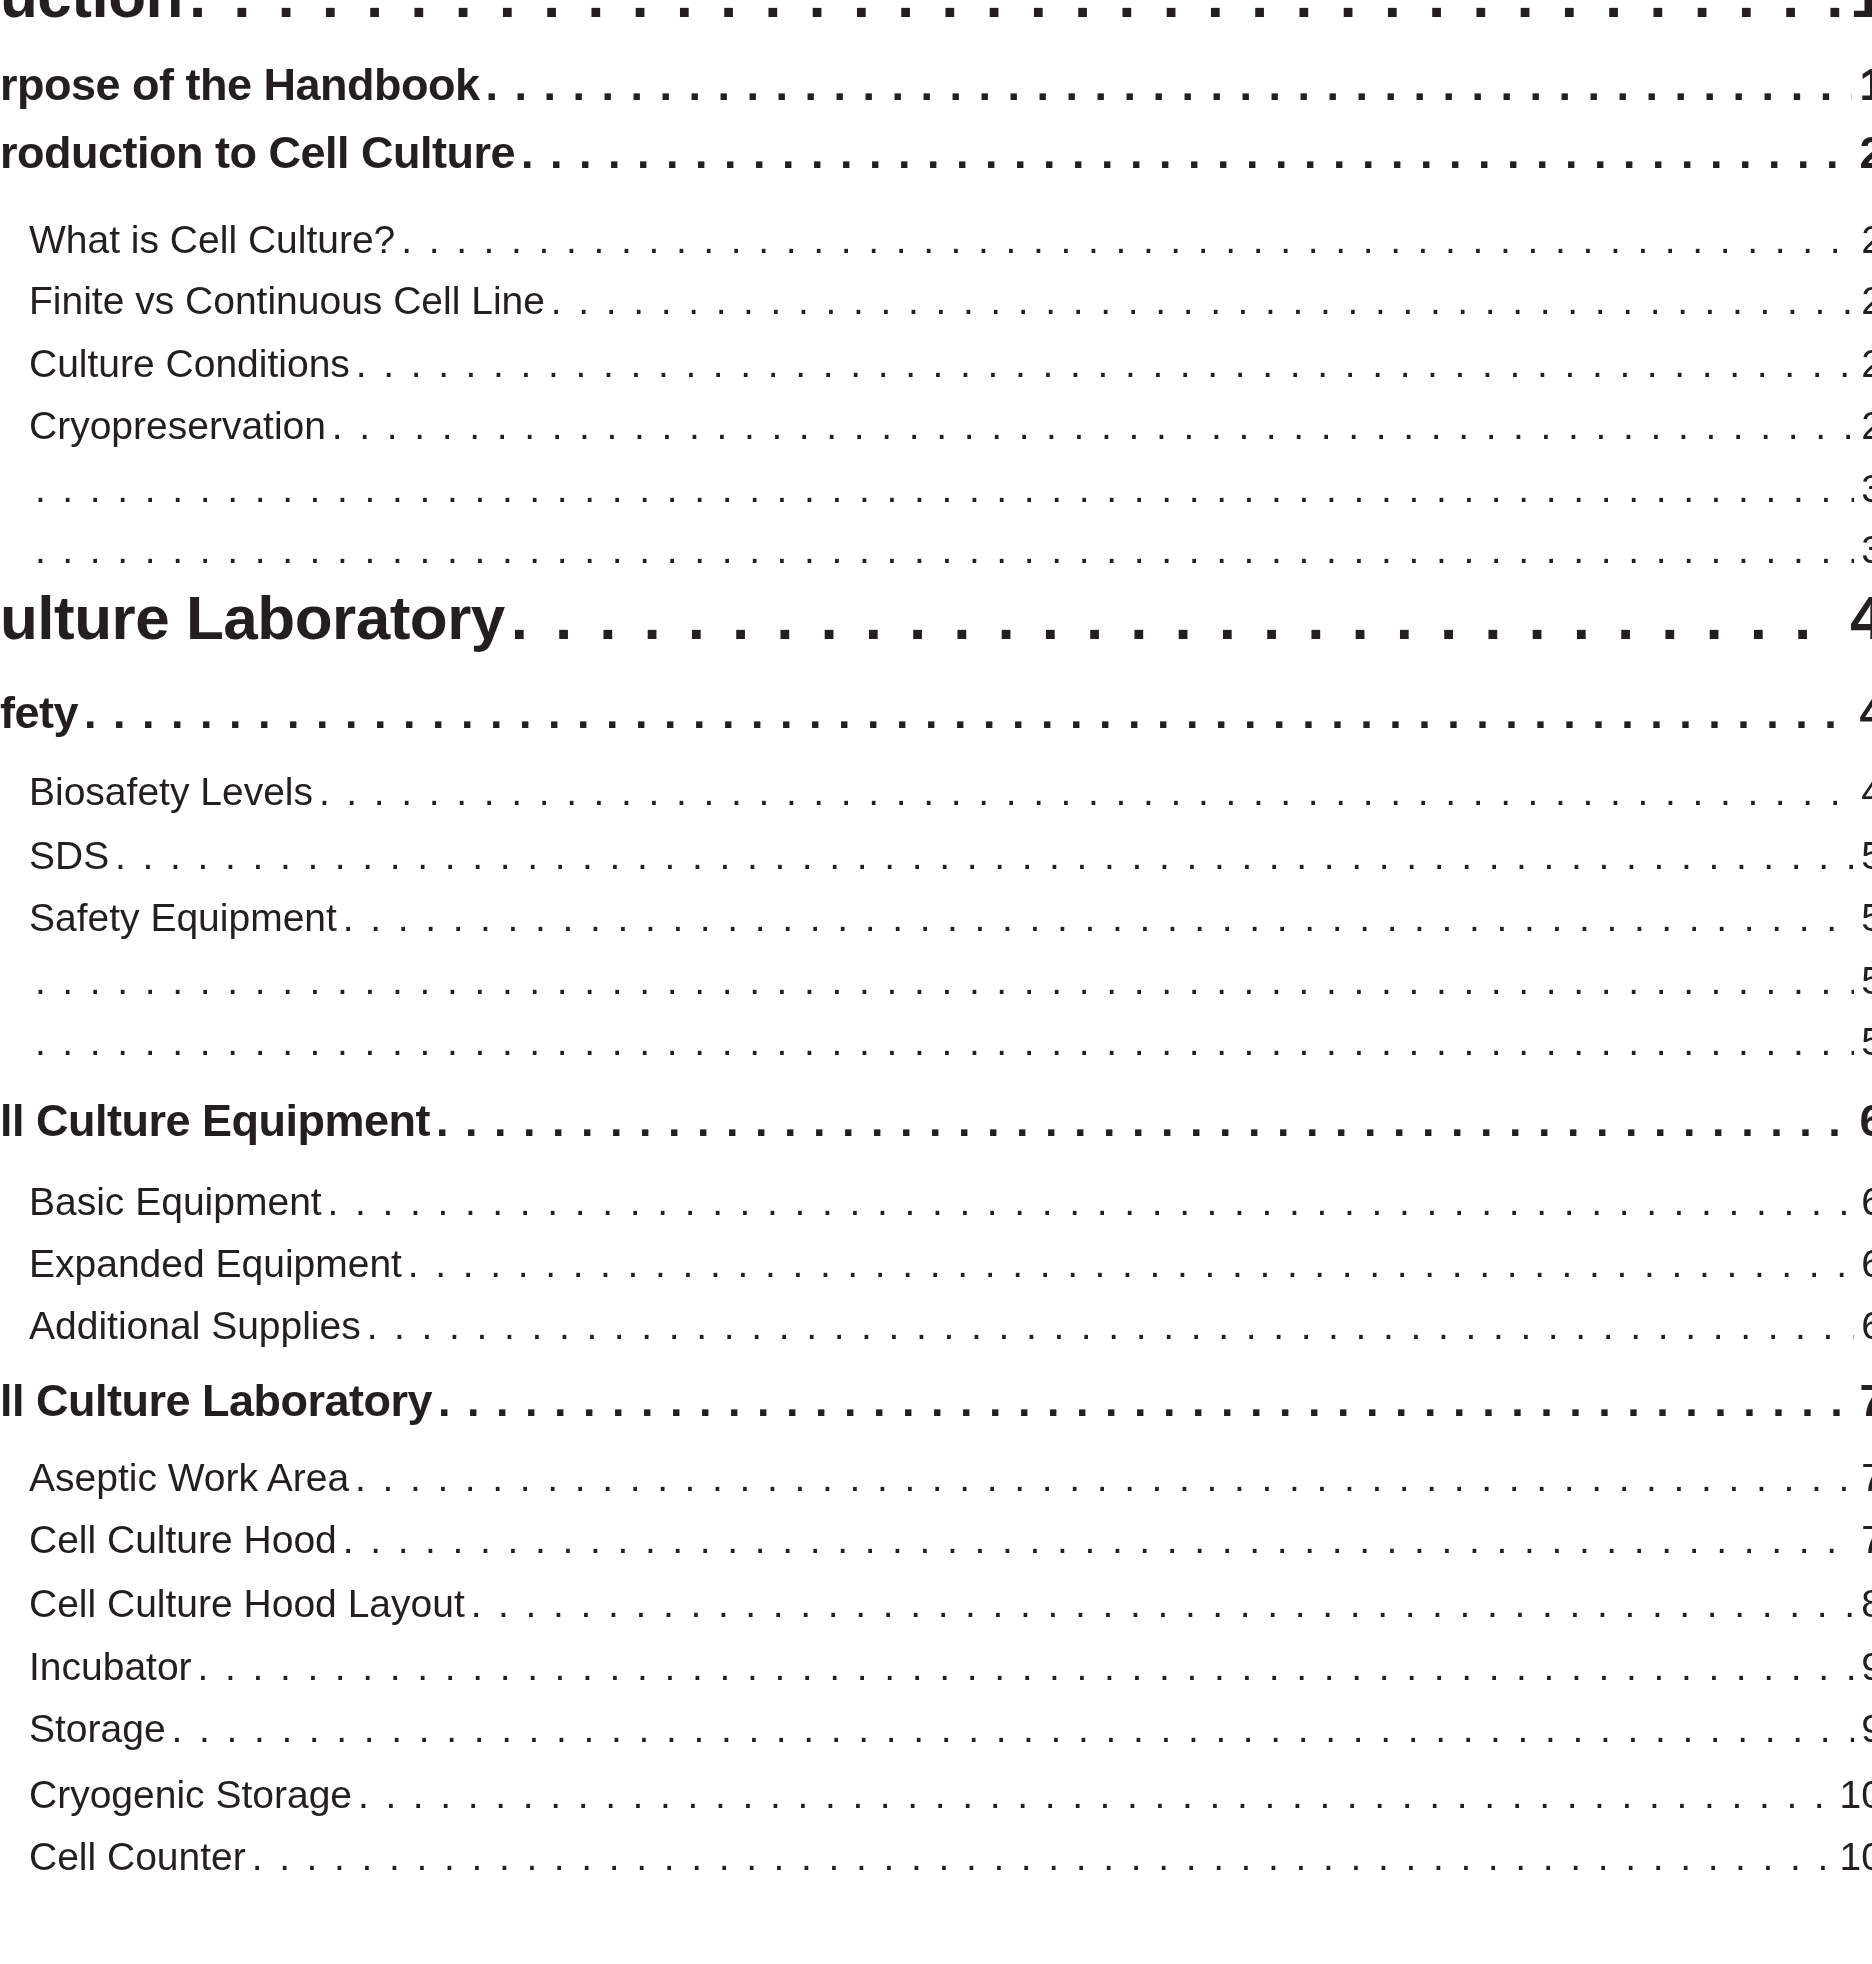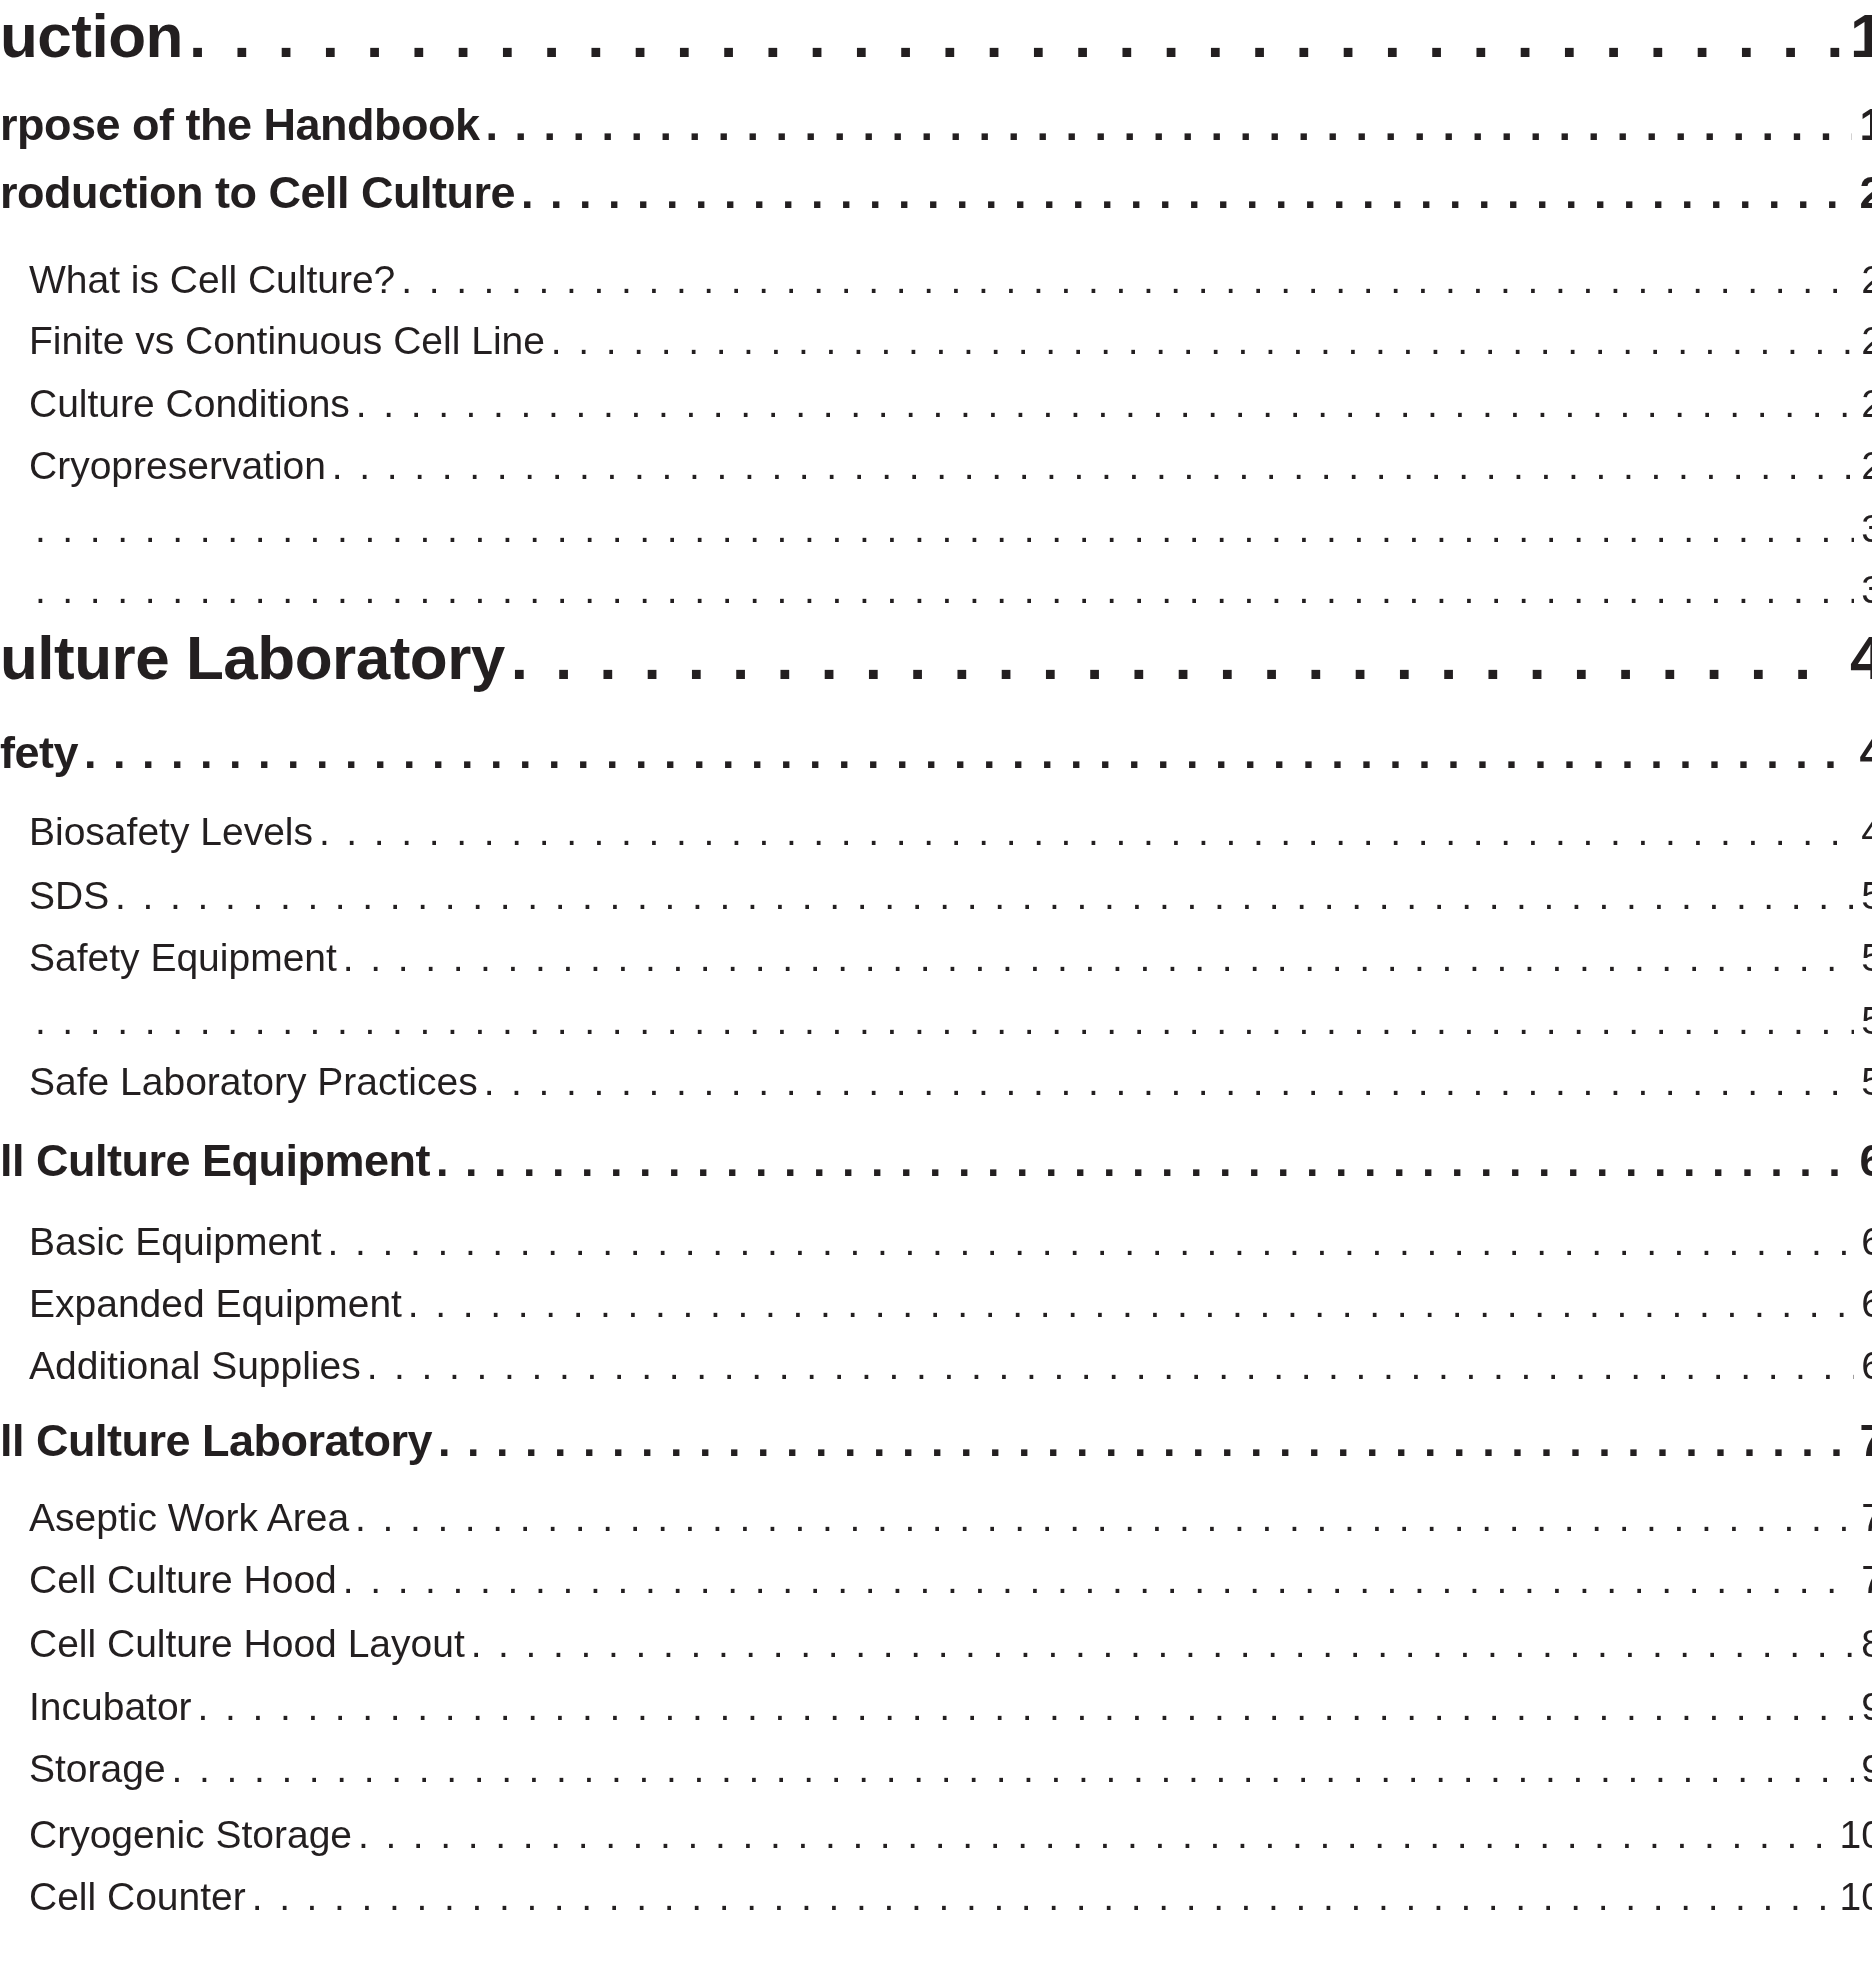--- a/index.html
+++ b/index.html
@@ -8,21 +8,20 @@
     height: 1964px;
     overflow: hidden;
     position: relative;
     background: #ffffff;
     color: #231f20;
     font-family: "Liberation Sans", sans-serif;
   }
   #toc-page {
     position: absolute;
     inset: 0;
-    margin-top: 40px;
   }
   .row {
     position: absolute;
     display: flex;
     align-items: baseline;
     white-space: nowrap;
   }
   .row .label { flex: 0 0 auto; }
   .row .leader {
     flex: 1 1 auto;
@@ -129,21 +128,20 @@
     <div class="row sub" style="top: 898px; left: 29px; width: 1854px;">
       <span class="label">Safety Equipment</span>
       <span class="leader">. . . . . . . . . . . . . . . . . . . . . . . . . . . . . . . . . . . . . . . . . . . . . . . . . . . . . . . . . . . . . . . . . . . . . . . . . . . . . . . . . . . . . . . . . . . . . . . . . . . . . . . . . . . . . . . . . . . . . . . . . . . . . . . . . . . . . . . . . . . . . . . . . . . . . . </span>
       <span class="pagenum">5</span>
     </div>
     <div class="row sub" style="top: 961px; left: 29px; width: 1854px;">
       <span class="leader">. . . . . . . . . . . . . . . . . . . . . . . . . . . . . . . . . . . . . . . . . . . . . . . . . . . . . . . . . . . . . . . . . . . . . . . . . . . . . . . . . . . . . . . . . . . . . . . . . . . . . . . . . . . . . . . . . . . . . . . . . . . . . . . . . . . . . . . . . . . . . . . . . . . . . . </span>
       <span class="pagenum">5</span>
     </div>
     <div class="row sub" style="top: 1022px; left: 29px; width: 1854px;">
-      <span class="label">Safe Laboratory Practices</span>
       <span class="leader">. . . . . . . . . . . . . . . . . . . . . . . . . . . . . . . . . . . . . . . . . . . . . . . . . . . . . . . . . . . . . . . . . . . . . . . . . . . . . . . . . . . . . . . . . . . . . . . . . . . . . . . . . . . . . . . . . . . . . . . . . . . . . . . . . . . . . . . . . . . . . . . . . . . . . . </span>
       <span class="pagenum">5</span>
     </div>
     <div class="row h2" style="top: 1098px; left: 0px; width: 1884px;">
       <span class="label">ll Culture Equipment</span>
       <span class="leader">. . . . . . . . . . . . . . . . . . . . . . . . . . . . . . . . . . . . . . . . . . . . . . . . . . . . . . . . . . . . . . . . . . . . . . . . . . . . . . . . . . . . . . . . . . . . . . . . . . . . . . . . . . . . . . . . . . . . . . . . . . . . . . . . . . . . . . . . . . . . . . . . . . . . . . </span>
       <span class="pagenum">6</span>
     </div>
     <div class="row sub" style="top: 1182px; left: 29px; width: 1854px;">
       <span class="label">Basic Equipment</span>

